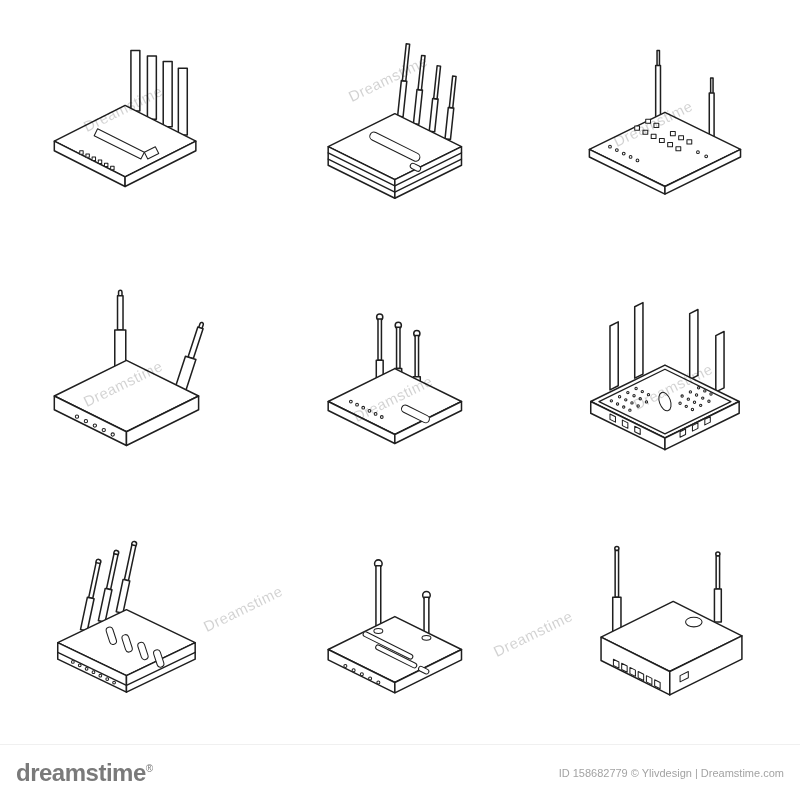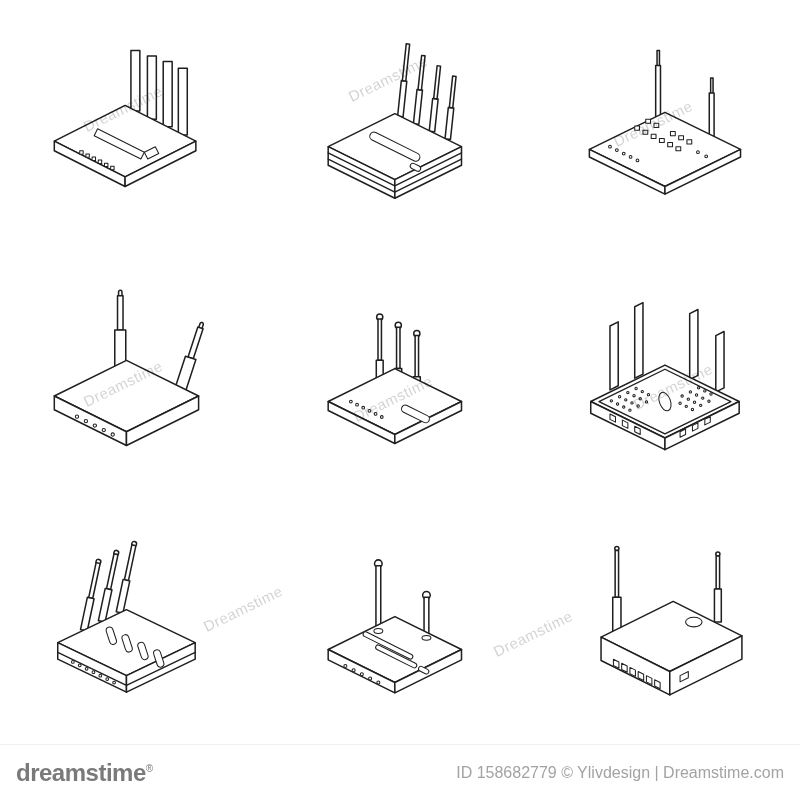--- a/index.html
+++ b/index.html
@@ -13,21 +13,21 @@
   .ln{fill:none;stroke:#1f1f1f;stroke-width:2;stroke-linejoin:round;stroke-linecap:round;}
   .tn{fill:#fff;stroke:#1f1f1f;stroke-width:1.5;stroke-linejoin:round;}
   .dt{fill:#fff;stroke:#1f1f1f;stroke-width:1.5;}
   .wm{position:absolute;color:rgba(0,0,0,0.18);font-size:15px;letter-spacing:.5px;
       transform:rotate(-26deg);white-space:nowrap;pointer-events:none;user-select:none;}
   .footer{position:absolute;left:0;right:0;bottom:0;height:56px;background:#fff;
           border-top:1px solid #f0f0f0;display:flex;align-items:center;
           justify-content:space-between;padding:0 16px;box-sizing:border-box;text-align:center;}
   .brand{color:#7a7a7a;font-size:24px;font-weight:bold;letter-spacing:-0.5px;}
   .brand sup{font-size:10px;font-weight:normal;}
-  .credit{color:#a3a3a3;font-size:16px;}
+  .credit{color:#a3a3a3;font-size:11px;}
 </style>
 </head>
 <body>
 
 <div class="canvas">
 
   <div class="grid">
 
     <figure class="cell" aria-label="router-four-flat-antennas">
       <svg viewBox="0 0 260 250">

